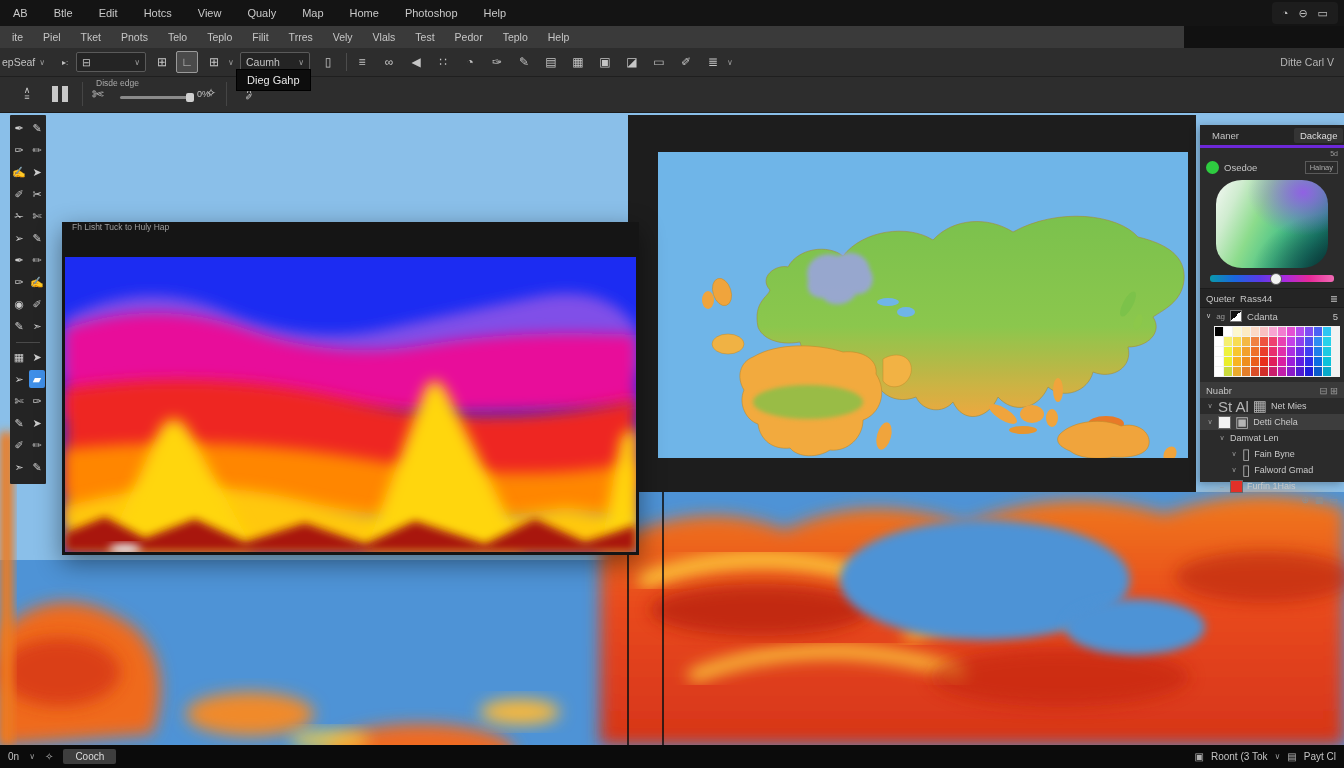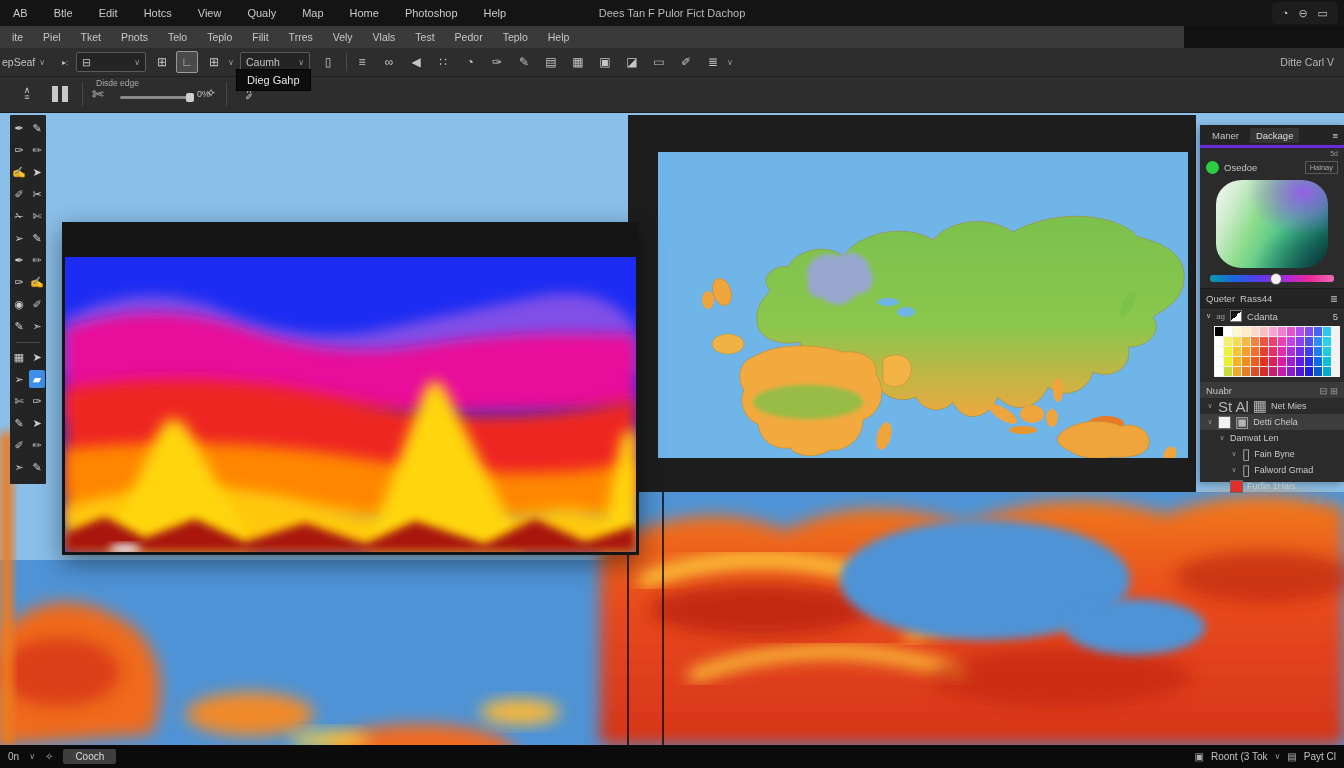--- a/index.html
+++ b/index.html
@@ -67,21 +67,21 @@
   #fw-content{position:absolute;left:3px;top:35px;width:571px;height:295px;overflow:hidden;background:#1c2cf2;}
   
   #mappanel{position:absolute;left:628px;top:3px;width:568px;height:377px;background:#1d1d1d;z-index:4;}
   #mapinner{position:absolute;left:30px;top:37px;width:530px;height:306px;background:#6fb5e8;overflow:hidden;}
   
   #rightpanel{position:absolute;left:1200px;top:13px;width:144px;height:357px;background:#2b2b2b;z-index:6;
     color:#c4c4c4;font-size:9.5px;box-shadow:-2px 2px 8px rgba(0,0,0,.3);}
   .rp-row{display:flex;align-items:center;padding:0 6px;gap:5px;}
   #rp-tabs{height:20px;background:#242424;border-bottom:3px solid #6d28d9;}
   .rp-tab{padding:2px 6px;}
-  .rp-tab.active{background:#343434;border-radius:2px;color:#dedede;}
+  .rp-tab.active{background:#343434;border-radius:2px;color:#dedede;margin-left:44px;}
   #rp-corner{height:10px;justify-content:flex-end;font-size:7px;color:#9a9a9a;}
   #rp-colorrow{height:18px;}
   #fg-dot{width:13px;height:13px;border-radius:50%;background:#2ecc40;}
   #rp-hal{margin-left:auto;border:1px solid #5a5a5a;font-size:7.5px;padding:0 4px;height:11px;
     display:flex;align-items:center;color:#aaa;}
   #picker{margin:4px auto 0;width:112px;height:88px;border-radius:26px/24px;
     background:
       radial-gradient(90px 70px at 78% 14%, rgba(148,92,232,.95), rgba(148,92,232,0) 62%),
       radial-gradient(130px 95px at 108% 108%, rgba(8,42,46,.92), rgba(8,42,46,0) 66%),
       linear-gradient(115deg,#f4f8f4 0%,#cfeccf 18%,#8cdc8c 38%,#46c088 62%,#1e9078 82%,#0b5850 100%);}
@@ -121,21 +121,20 @@
       <span class="m1">Btle</span>
       <span class="m1">Edit</span>
       <span class="m1">Hotcs</span>
       <span class="m1">View</span>
       <span class="m1">Qualy</span>
       <span class="m1">Map</span>
       <span class="m1">Home</span>
       <span class="m1">Photoshop</span>
       <span class="m1">Help</span>
     </div>
-  <div id="win-title">Dees Tan F Pulor Fict Dachop</div>
   <div id="m1-right">
       <span>◔</span>
       <span>⊖</span>
       <span>▭</span>
     </div>
 </div>
 
 <div class="abs" id="menubar2">
   <div id="menu2-items">
       <span class="m2">ite</span>
@@ -401,20 +400,21 @@
         <ellipse cx="480" cy="170" rx="4" ry="8" transform="rotate(20 480 170)" fill="#8cc84a"></ellipse>
 
         <path d="M402,282 C416,268 446,266 463,274 C479,270 493,280 491,292 C489,304 470,306 455,305
                  C440,308 420,306 412,299 C402,295 396,289 402,282 Z" fill="#f0a43c" stroke="#c08a2a" stroke-width="0.6"></path>
         <ellipse cx="512" cy="302" rx="6" ry="8" transform="rotate(30 512 302)" fill="#f0a43c"></ellipse>
       </svg>
     </div>
   </div>
 
   <div id="floatwin">
+    <div id="fw-menu">Fh Lisht Tuck to Huly Hap</div>
     <div id="fw-content">
       <svg width="571" height="295" viewBox="0 0 571 295">
         <defs>
           <filter id="hb7" x="-30%" y="-30%" width="160%" height="160%">
               <feGaussianBlur stdDeviation="7"></feGaussianBlur>
             </filter>
           <filter id="hb4" x="-30%" y="-30%" width="160%" height="160%">
               <feGaussianBlur stdDeviation="4"></feGaussianBlur>
             </filter>
         </defs>

